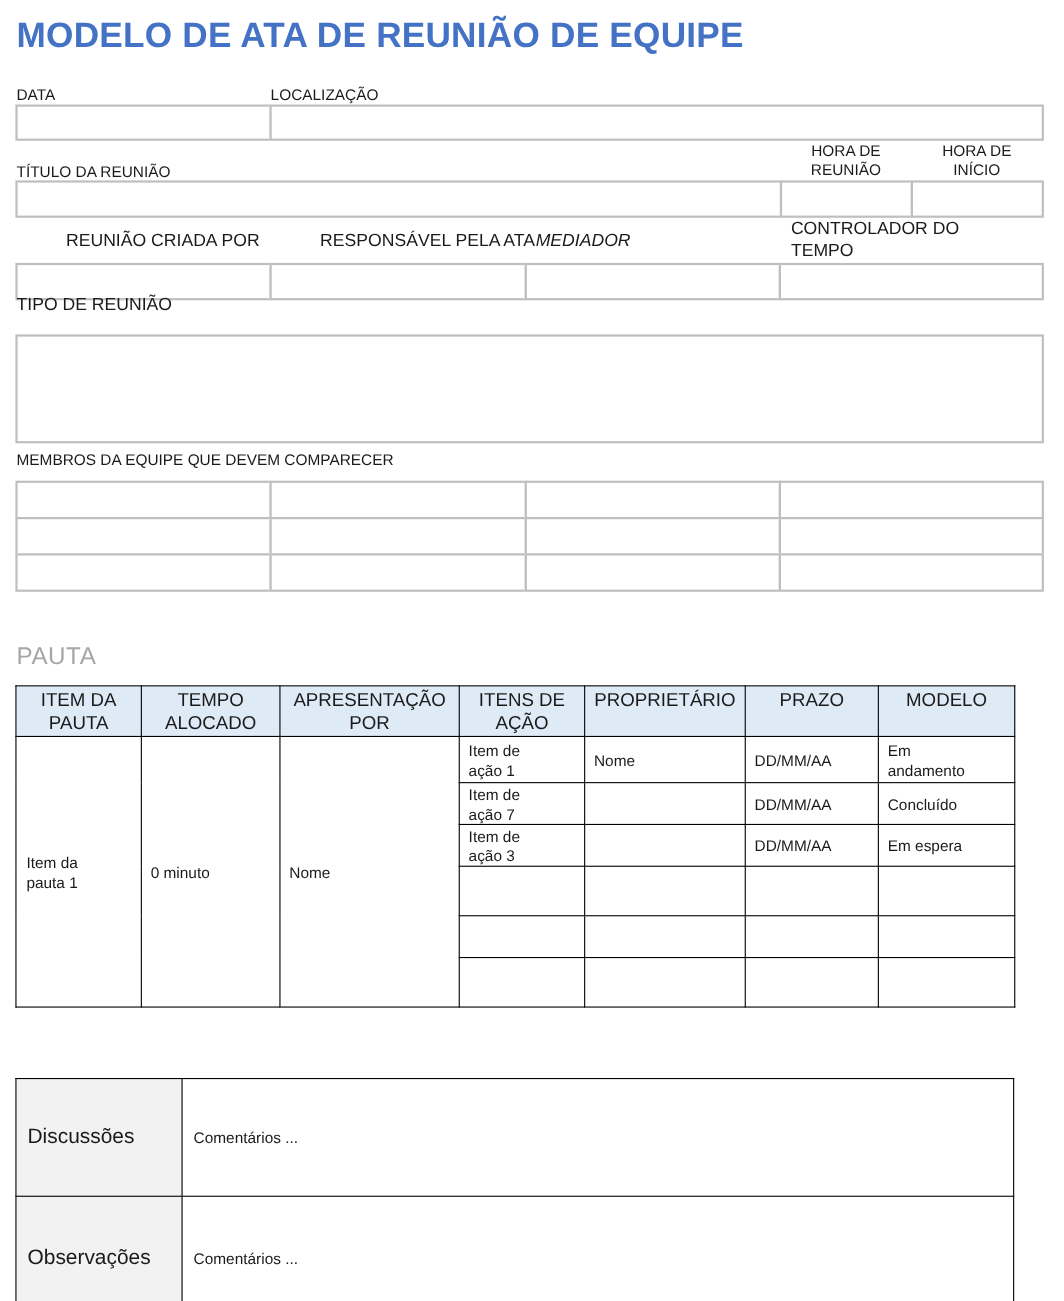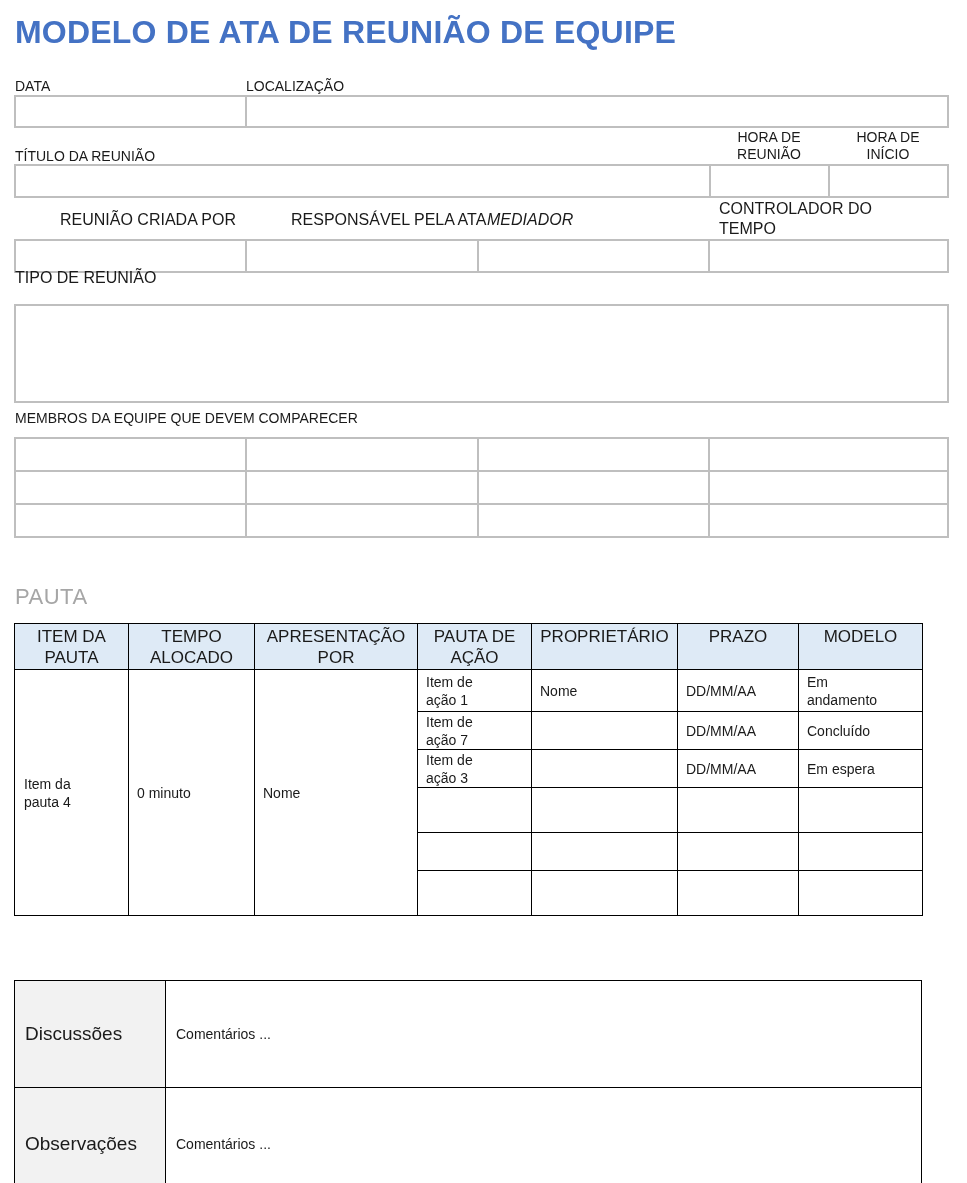--- a/index.html
+++ b/index.html
@@ -113,39 +113,39 @@
         </th>
       <th>
           <div>TEMPO</div>
           <div>ALOCADO</div>
         </th>
       <th>
           <div>APRESENTAÇÃO</div>
           <div>POR</div>
         </th>
       <th>
-          <div>PAUTA DE</div>
+          <div>ITENS DE</div>
           <div>AÇÃO</div>
         </th>
       <th>
           <div>PROPRIETÁRIO</div>
         </th>
       <th>
           <div>PRAZO</div>
         </th>
       <th>
           <div>MODELO</div>
         </th>
     </tr>
   </thead>
   <tbody>
     <tr style="height:42px;">
       <td rowspan="6" style="padding:0 9px;">
         <div>Item da</div>
-        <div>pauta 4</div>
+        <div>pauta 1</div>
       </td>
       <td rowspan="6">0 minuto</td>
       <td rowspan="6">Nome</td>
       <td style="line-height:18px;">
         <div>Item de</div>
         <div>ação 1</div>
       </td>
       <td>Nome</td>
       <td>DD/MM/AA</td>
       <td>

